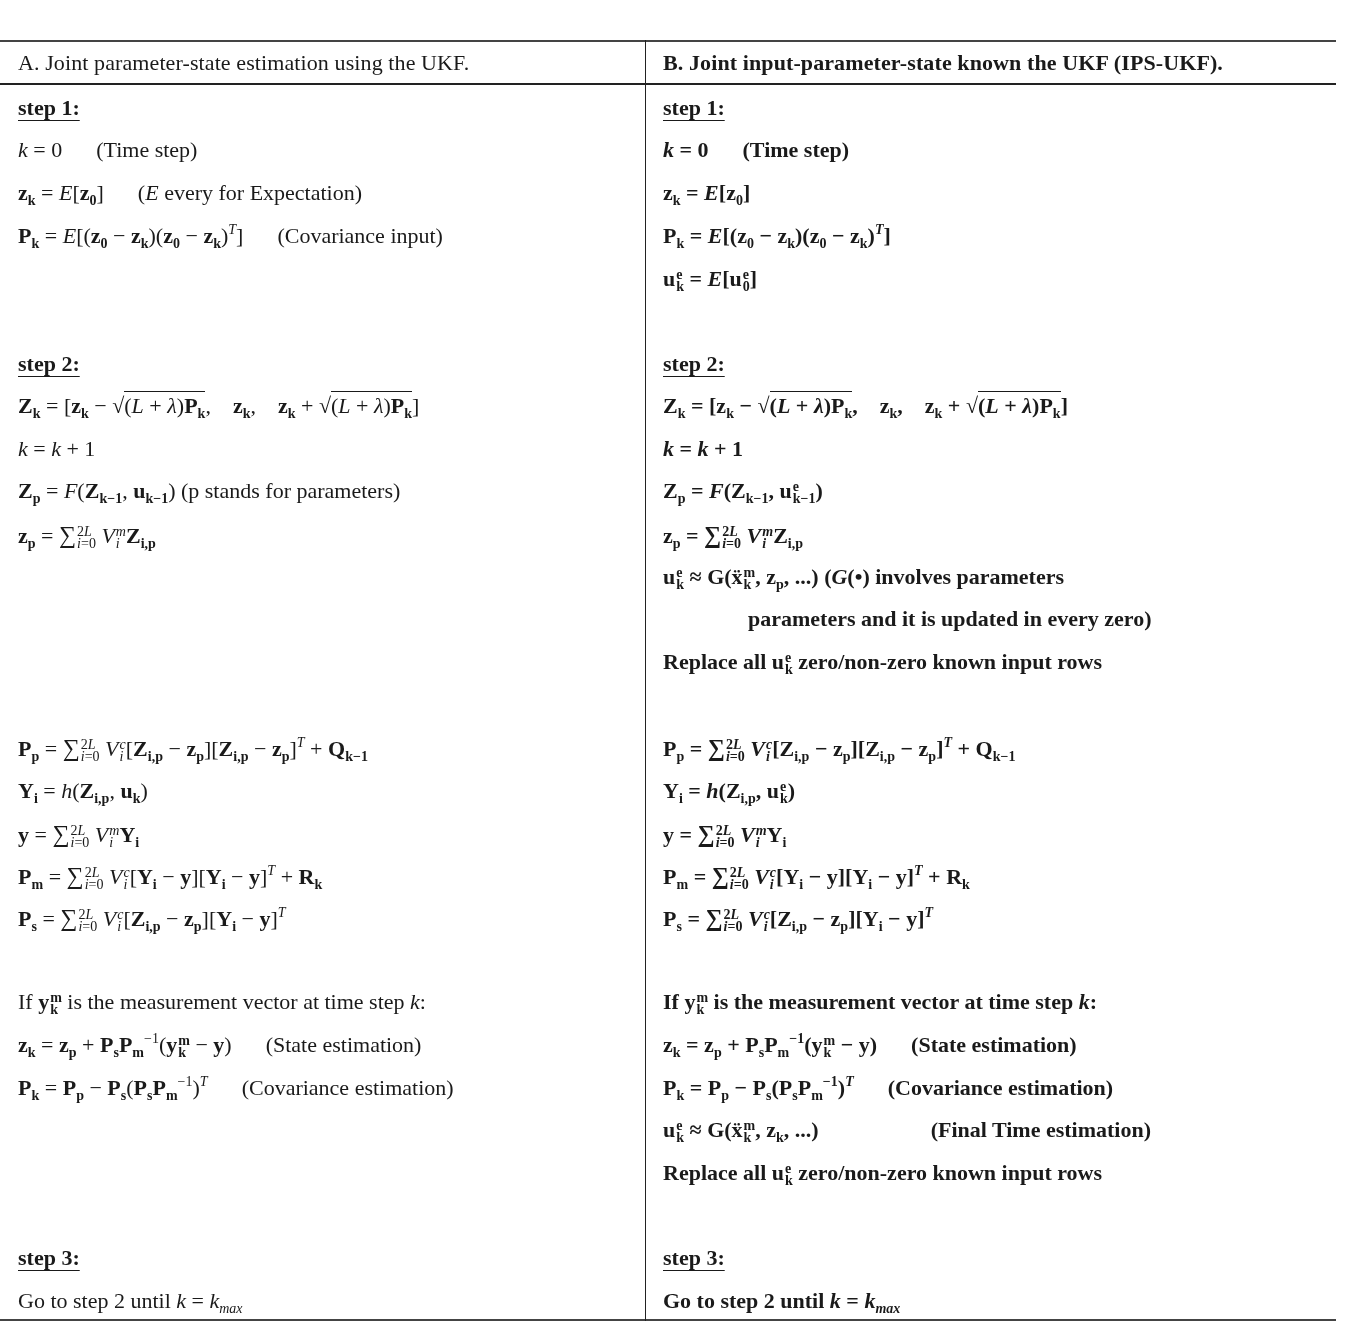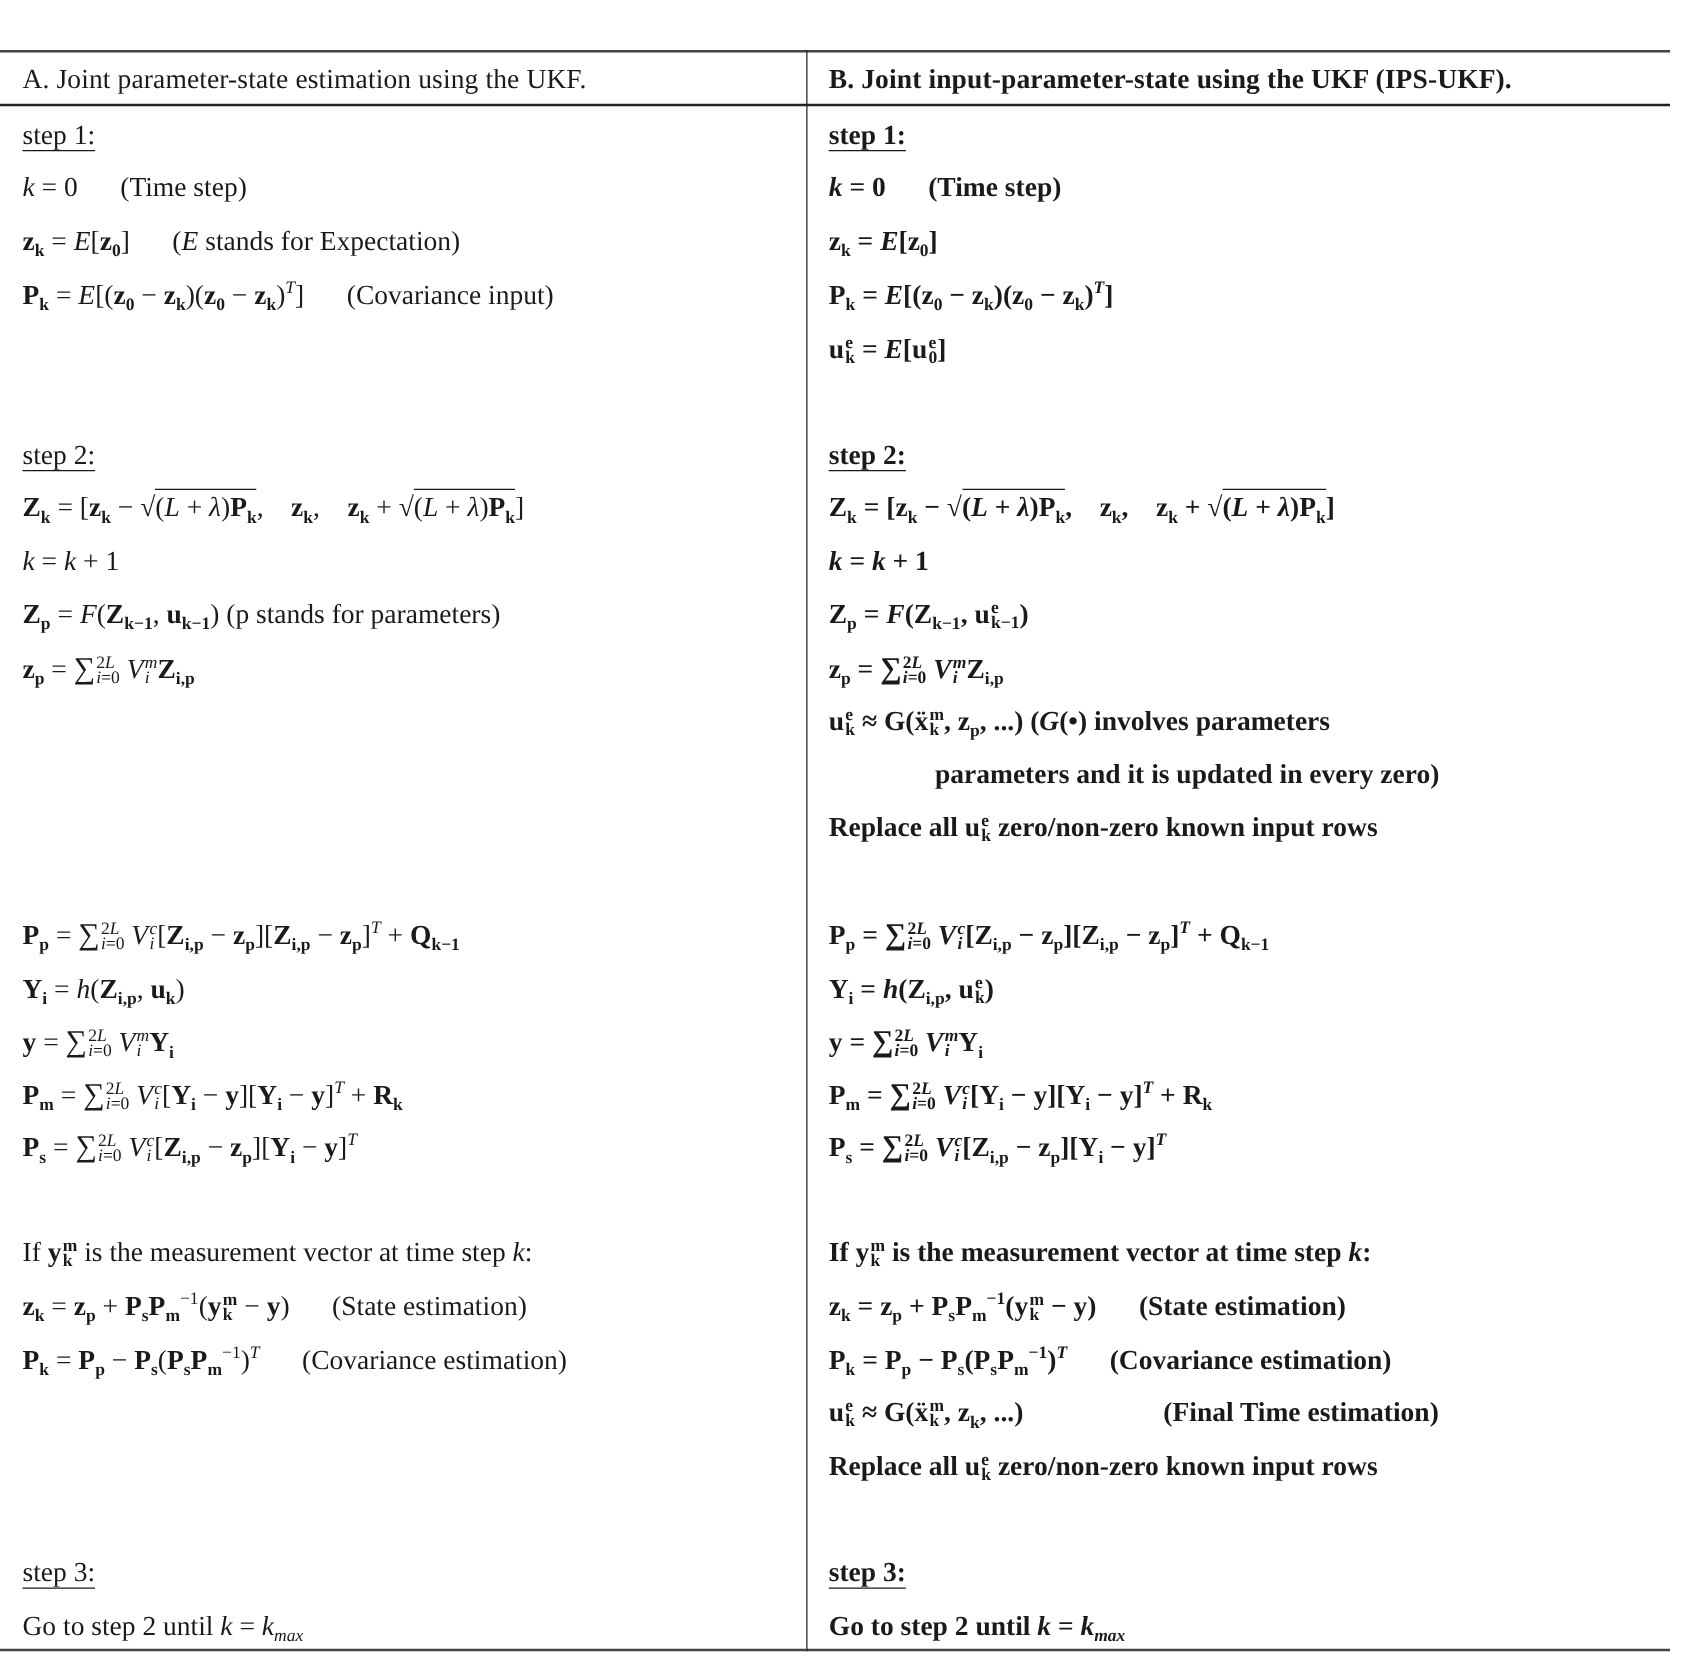--- a/index.html
+++ b/index.html
@@ -10,21 +10,21 @@
   .rule-mid { position: absolute; left: 0; top: 43px; width: 1336px; height: 2px; background: #222; }
   .rule-bot { position: absolute; left: 0; top: 1279px; width: 1336px; height: 2px; background: #444; }
   .vline { position: absolute; left: 645px; top: 0; width: 1px; height: 1281px; background: #222; }
   .hdr { position: absolute; top: 10px; font-size: 22px; white-space: nowrap; letter-spacing: 0.1px; }
   .hdr.a { left: 18px; }
   .hdr.b { left: 663px; }
   .col { position: absolute; top: 45px; }
   .col.a { left: 18px; width: 620px; }
   .col.b { left: 663px; width: 670px; }
   .line { position: absolute; left: 0; font-size: 22px; white-space: nowrap; line-height: 26px; }
-  .step { text-decoration: underline; text-underline-offset: 5px; text-decoration-thickness: 1px; }
+  .step { text-decoration: underline; text-underline-offset: 5px; text-decoration-thickness: 1px; font-weight: bold; }
   .b { font-weight: bold; }
   .i { font-style: italic; }
   sub, sup { font-size: 14px; line-height: 0; }
   sub { vertical-align: -5px; }
   sup { vertical-align: 9px; }
   .ss { display: inline-block; vertical-align: middle; line-height: 12px; font-size: 14px; margin-left: 1px; }
   .ss span { display: block; }
   .sqrt { border-top: 1.5px solid #1a1a1a; padding-top: 1px; }
   .sum { font-size: 24px; }
   .gap { display: inline-block; width: 34px; }
@@ -34,28 +34,28 @@
 </head>
 <body>
 
 <div class="table">
   <div class="rule-top"></div>
   <div class="rule-mid"></div>
   <div class="rule-bot"></div>
   <div class="vline"></div>
 
   <div class="hdr a">A. Joint parameter-state estimation using the UKF.</div>
-  <div class="hdr b">B. Joint input-parameter-state using the UKF (IPS-UKF).</div>
+  <div class="hdr b">B. Joint input-parameter-state known the UKF (IPS-UKF).</div>
 
   <div class="col a">
     <div class="line step" style="top:10px">step 1:</div>
 
     <div class="line" style="top:52px"><span class="i">k</span> = 0<span class="gap"></span><span>(Time step)</span></div>
 
-    <div class="line" style="top:95px"><span class="b">z</span><sub class="b">k</sub> = <span class="i">E</span>[<span class="b">z</span><sub class="b">0</sub>]<span class="gap"></span><span><span>(</span><span class="i">E</span><span> stands for Expectation)</span></span></div>
+    <div class="line" style="top:95px"><span class="b">z</span><sub class="b">k</sub> = <span class="i">E</span>[<span class="b">z</span><sub class="b">0</sub>]<span class="gap"></span><span><span>(</span><span class="i">E</span><span> every for Expectation)</span></span></div>
 
     <div class="line" style="top:138px"><span class="b">P</span><sub class="b">k</sub> = <span class="i">E</span>[(<span class="b">z</span><sub class="b">0</sub> − <span class="b">z</span><sub class="b">k</sub>)(<span class="b">z</span><sub class="b">0</sub> − <span class="b">z</span><sub class="b">k</sub>)<sup class="i">T</sup>]<span class="gap"></span><span>(Covariance input)</span></div>
 
     <div class="line step" style="top:266px">step 2:</div>
 
     <div class="line" style="top:308px"><span class="b">Z</span><sub class="b">k</sub> = [<span class="b">z</span><sub class="b">k</sub> − √<span class="sqrt">(<span class="i">L</span> + <span class="i">λ</span>)<span class="b">P</span><sub class="b">k</sub></span>,<span class="gap2"></span><span class="b">z</span><sub class="b">k</sub>,<span class="gap2"></span><span class="b">z</span><sub class="b">k</sub> + √<span class="sqrt">(<span class="i">L</span> + <span class="i">λ</span>)<span class="b">P</span><sub class="b">k</sub></span>]</div>
 
     <div class="line" style="top:351px"><span class="i">k</span> = <span class="i">k</span> + 1</div>
 
     <div class="line" style="top:393px"><span class="b">Z</span><sub class="b">p</sub> = <span class="i">F</span>(<span class="b">Z</span><sub class="b">k−1</sub>, <span class="b">u</span><sub class="b">k−1</sub>) <span>(p stands for parameters)</span></div>

